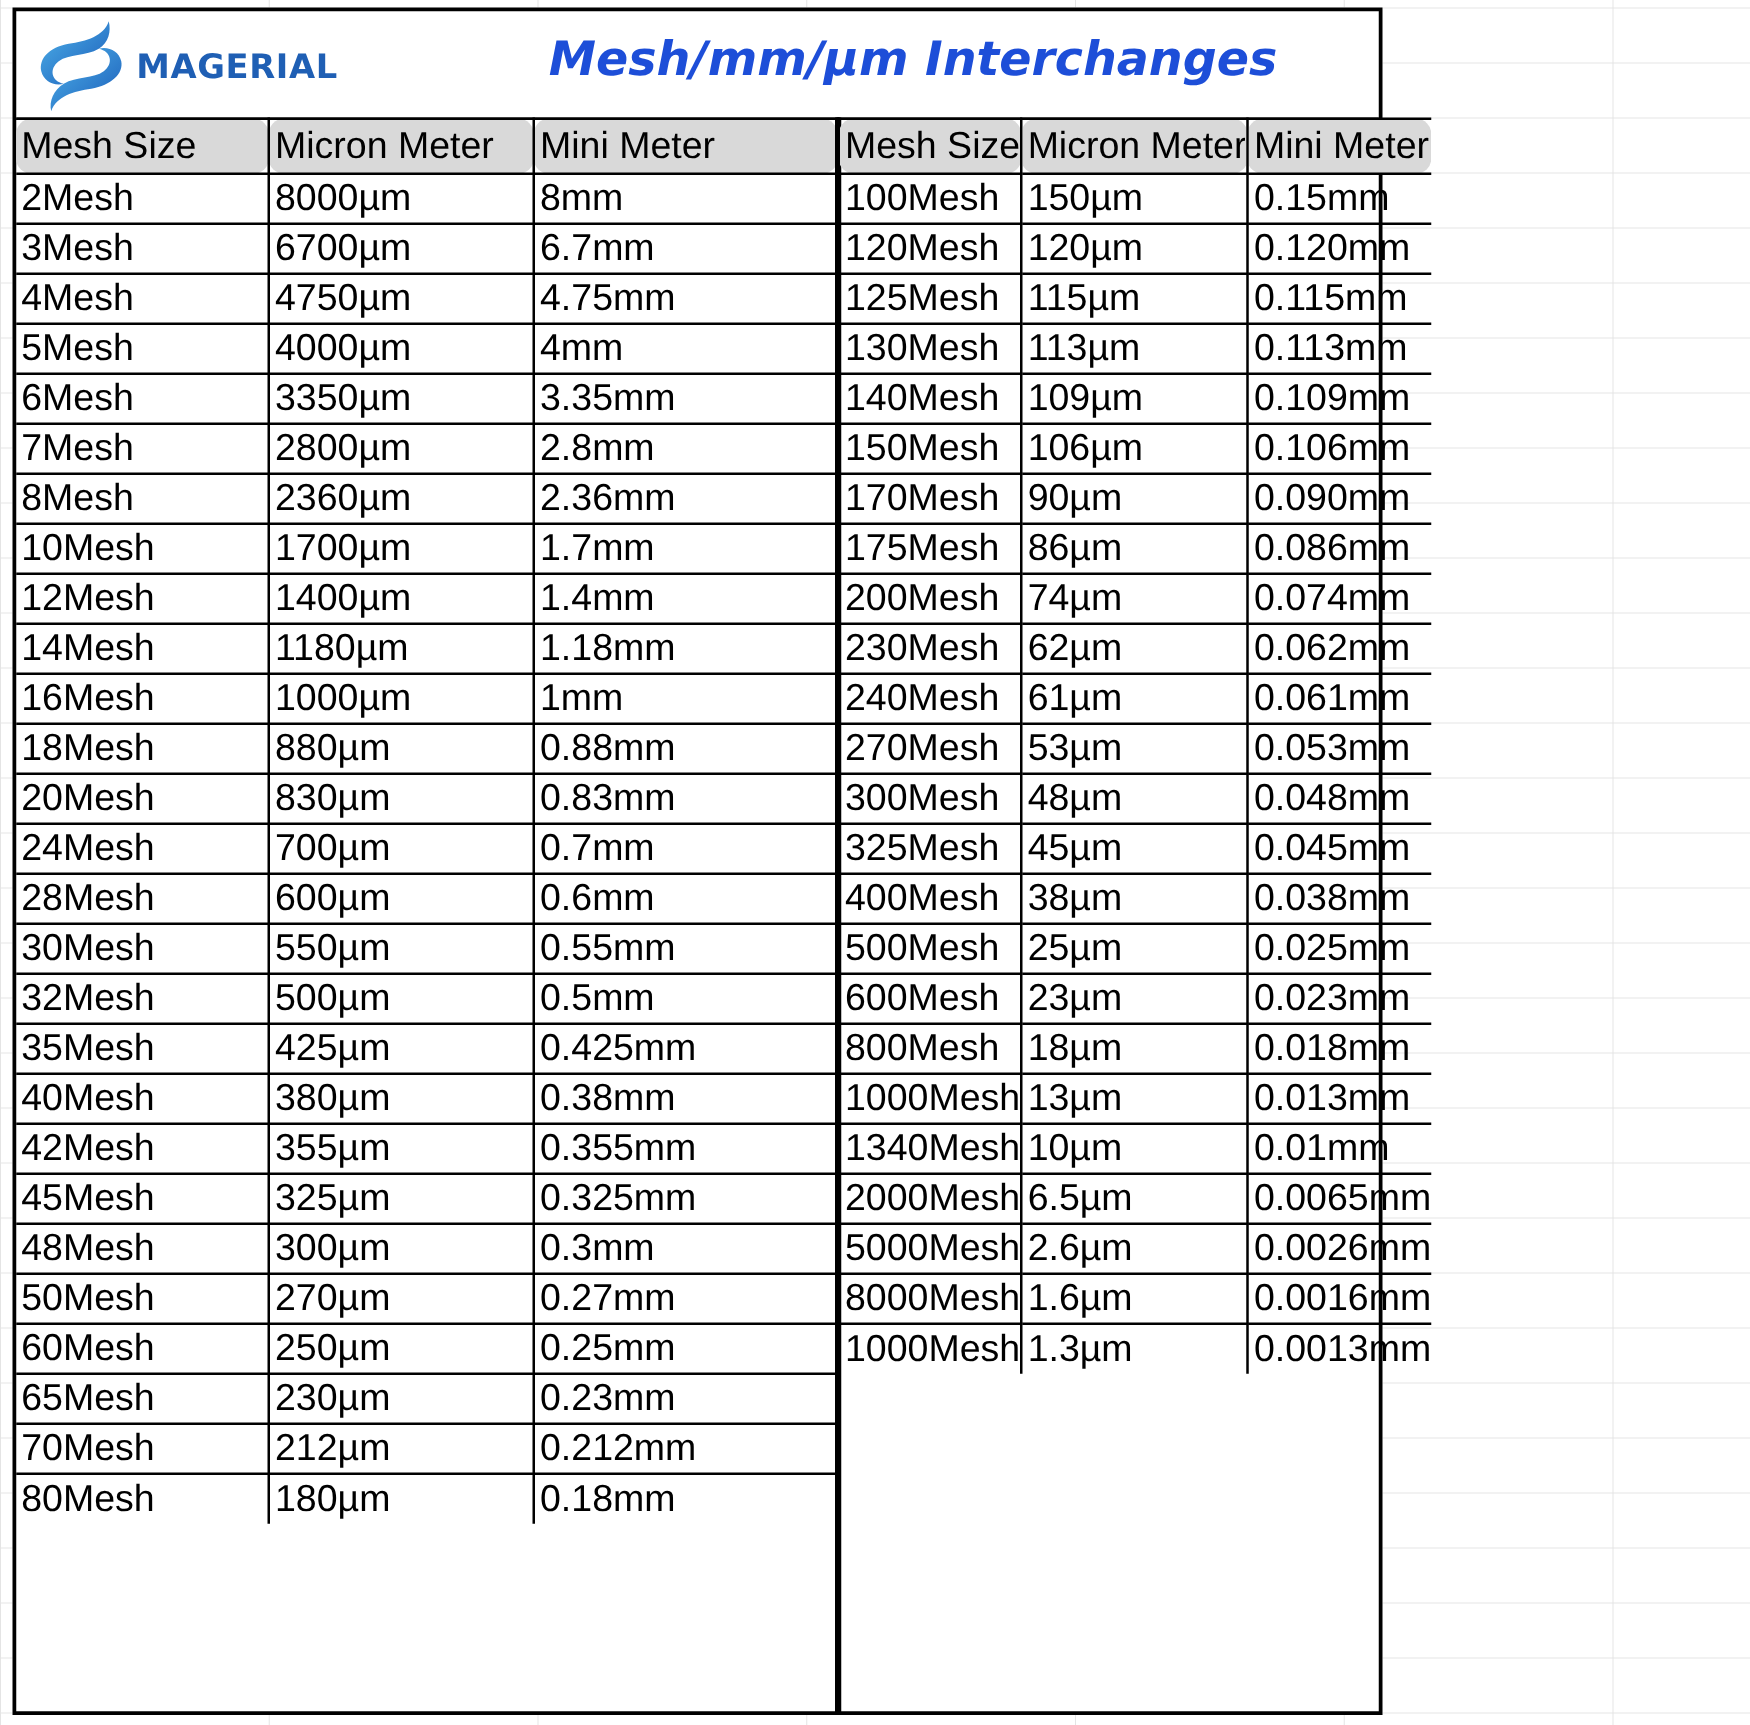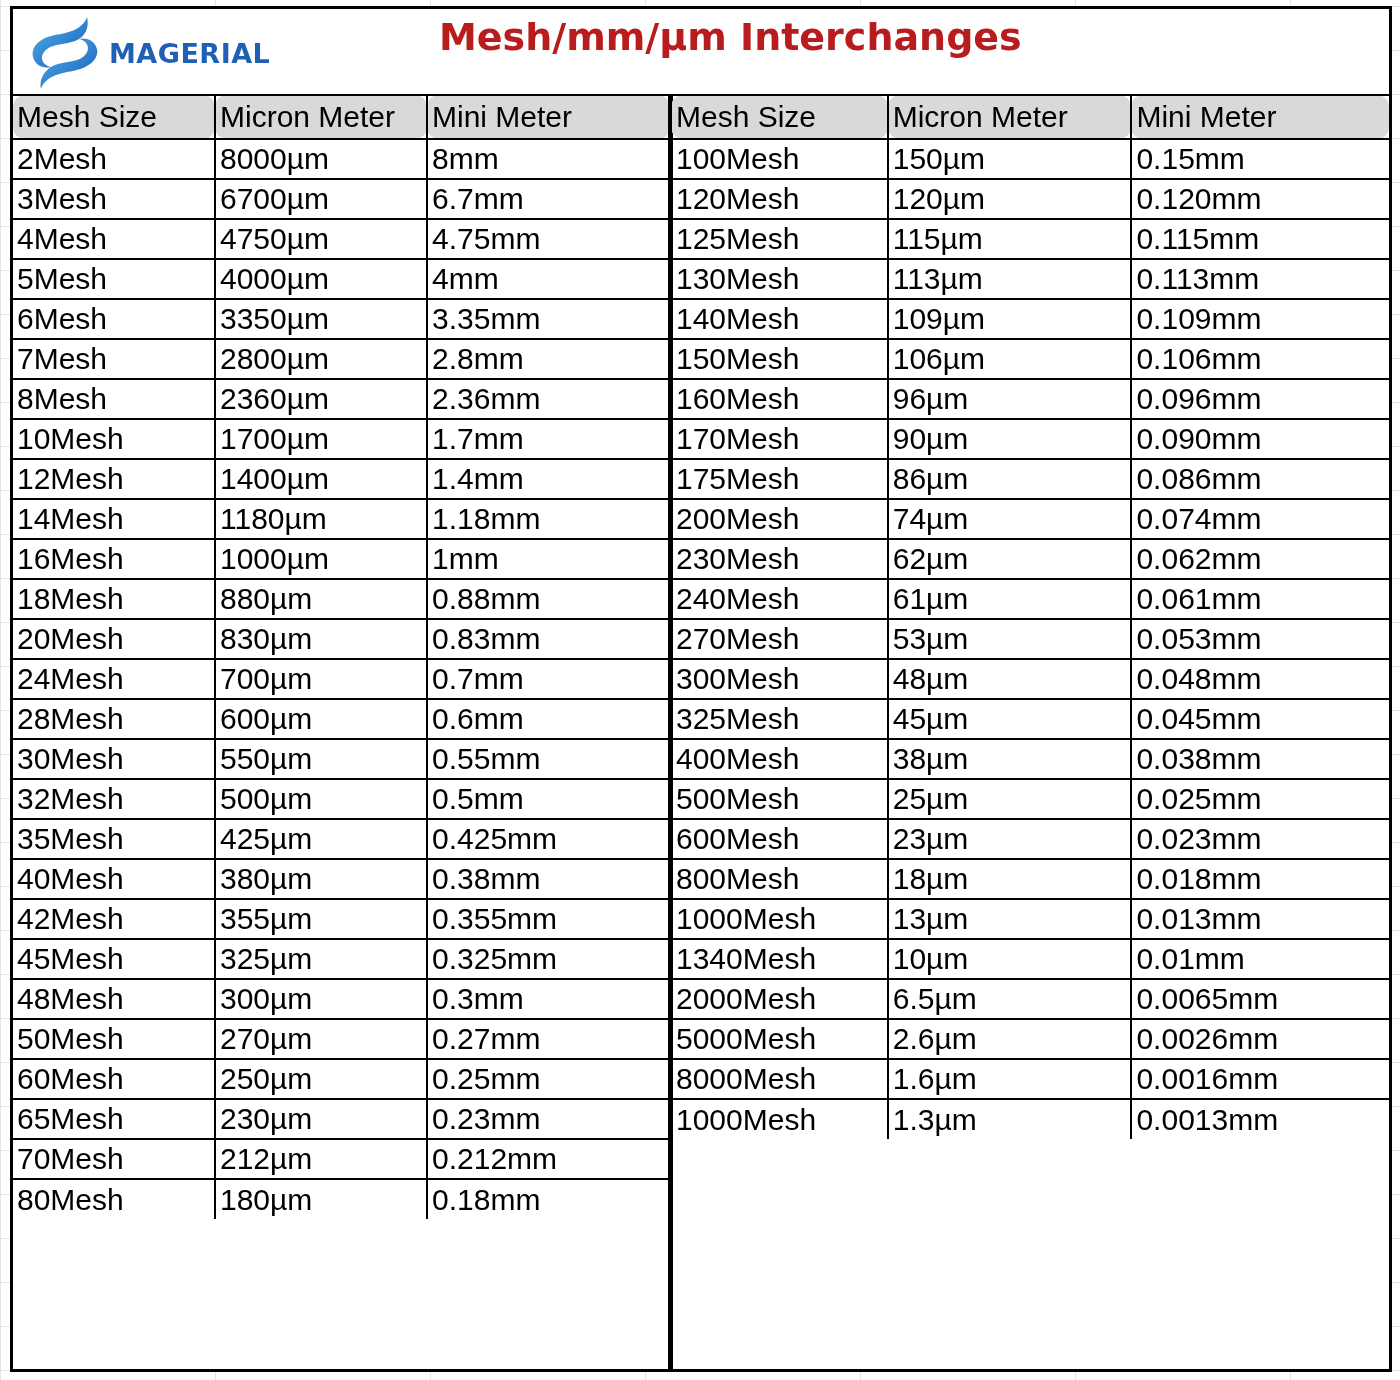--- a/index.html
+++ b/index.html
@@ -10,39 +10,40 @@
   }
   .bg-grid {
     position:absolute; inset:0;
     background-image:
       linear-gradient(to right, #e4e4e4 1px, transparent 1px),
       linear-gradient(to bottom, #e4e4e4 1px, transparent 1px);
     background-size: 215px 44px;
     background-position: 0 6px;
   }
   .sheet {
-    position:absolute; left:10px; top:6px; width:1382px; height:1366px;
+    position:absolute; left:10px; top:6px; width:1096px; height:1366px;
     border:3px solid #000; box-sizing:border-box; background:#fff;
   }
   .title-bar {
     position:absolute; left:0; top:0; width:100%; height:87px;
     border-bottom:2px solid #000; box-sizing:border-box;
   }
   .logo {
     position:absolute; left:16px; top:6px; height:76px; display:flex; align-items:center;
   }
   .logo svg { display:block; }
   .logo-text {
     margin-left:8px; color:#1f5fb4; font-weight:bold; font-size:27px;
     letter-spacing:0.5px; font-family:"DejaVu Sans", sans-serif;
   }
   .page-title {
-    position:absolute; left:426px; top:6px;
-    font-size:38px; font-weight:bold; color:#b91c1c;
+    position:absolute; left:426px; top:16px;
+    font-size:38px; font-weight:bold; color:#1d4ed8;
     font-family:"DejaVu Sans", sans-serif;
+    font-style:italic;
   }
   table.grid {
     position:absolute; top:85px; border-collapse:collapse; table-layout:fixed;
   }
   table.left { left:0; }
   table.right { left:657px; }
   table.grid td, table.grid th {
     border:2px solid #000; height:40px; padding:0 0 0 4px;
     font-size:30px; font-weight:normal; text-align:left; color:#000;
     white-space:nowrap; overflow:hidden; box-sizing:border-box;
@@ -271,25 +272,20 @@
           <td>140Mesh</td>
           <td>109µm</td>
           <td>0.109mm</td>
         </tr>
         <tr>
           <td>150Mesh</td>
           <td>106µm</td>
           <td>0.106mm</td>
         </tr>
         <tr>
-          <td>160Mesh</td>
-          <td>96µm</td>
-          <td>0.096mm</td>
-        </tr>
-        <tr>
           <td>170Mesh</td>
           <td>90µm</td>
           <td>0.090mm</td>
         </tr>
         <tr>
           <td>175Mesh</td>
           <td>86µm</td>
           <td>0.086mm</td>
         </tr>
         <tr>

